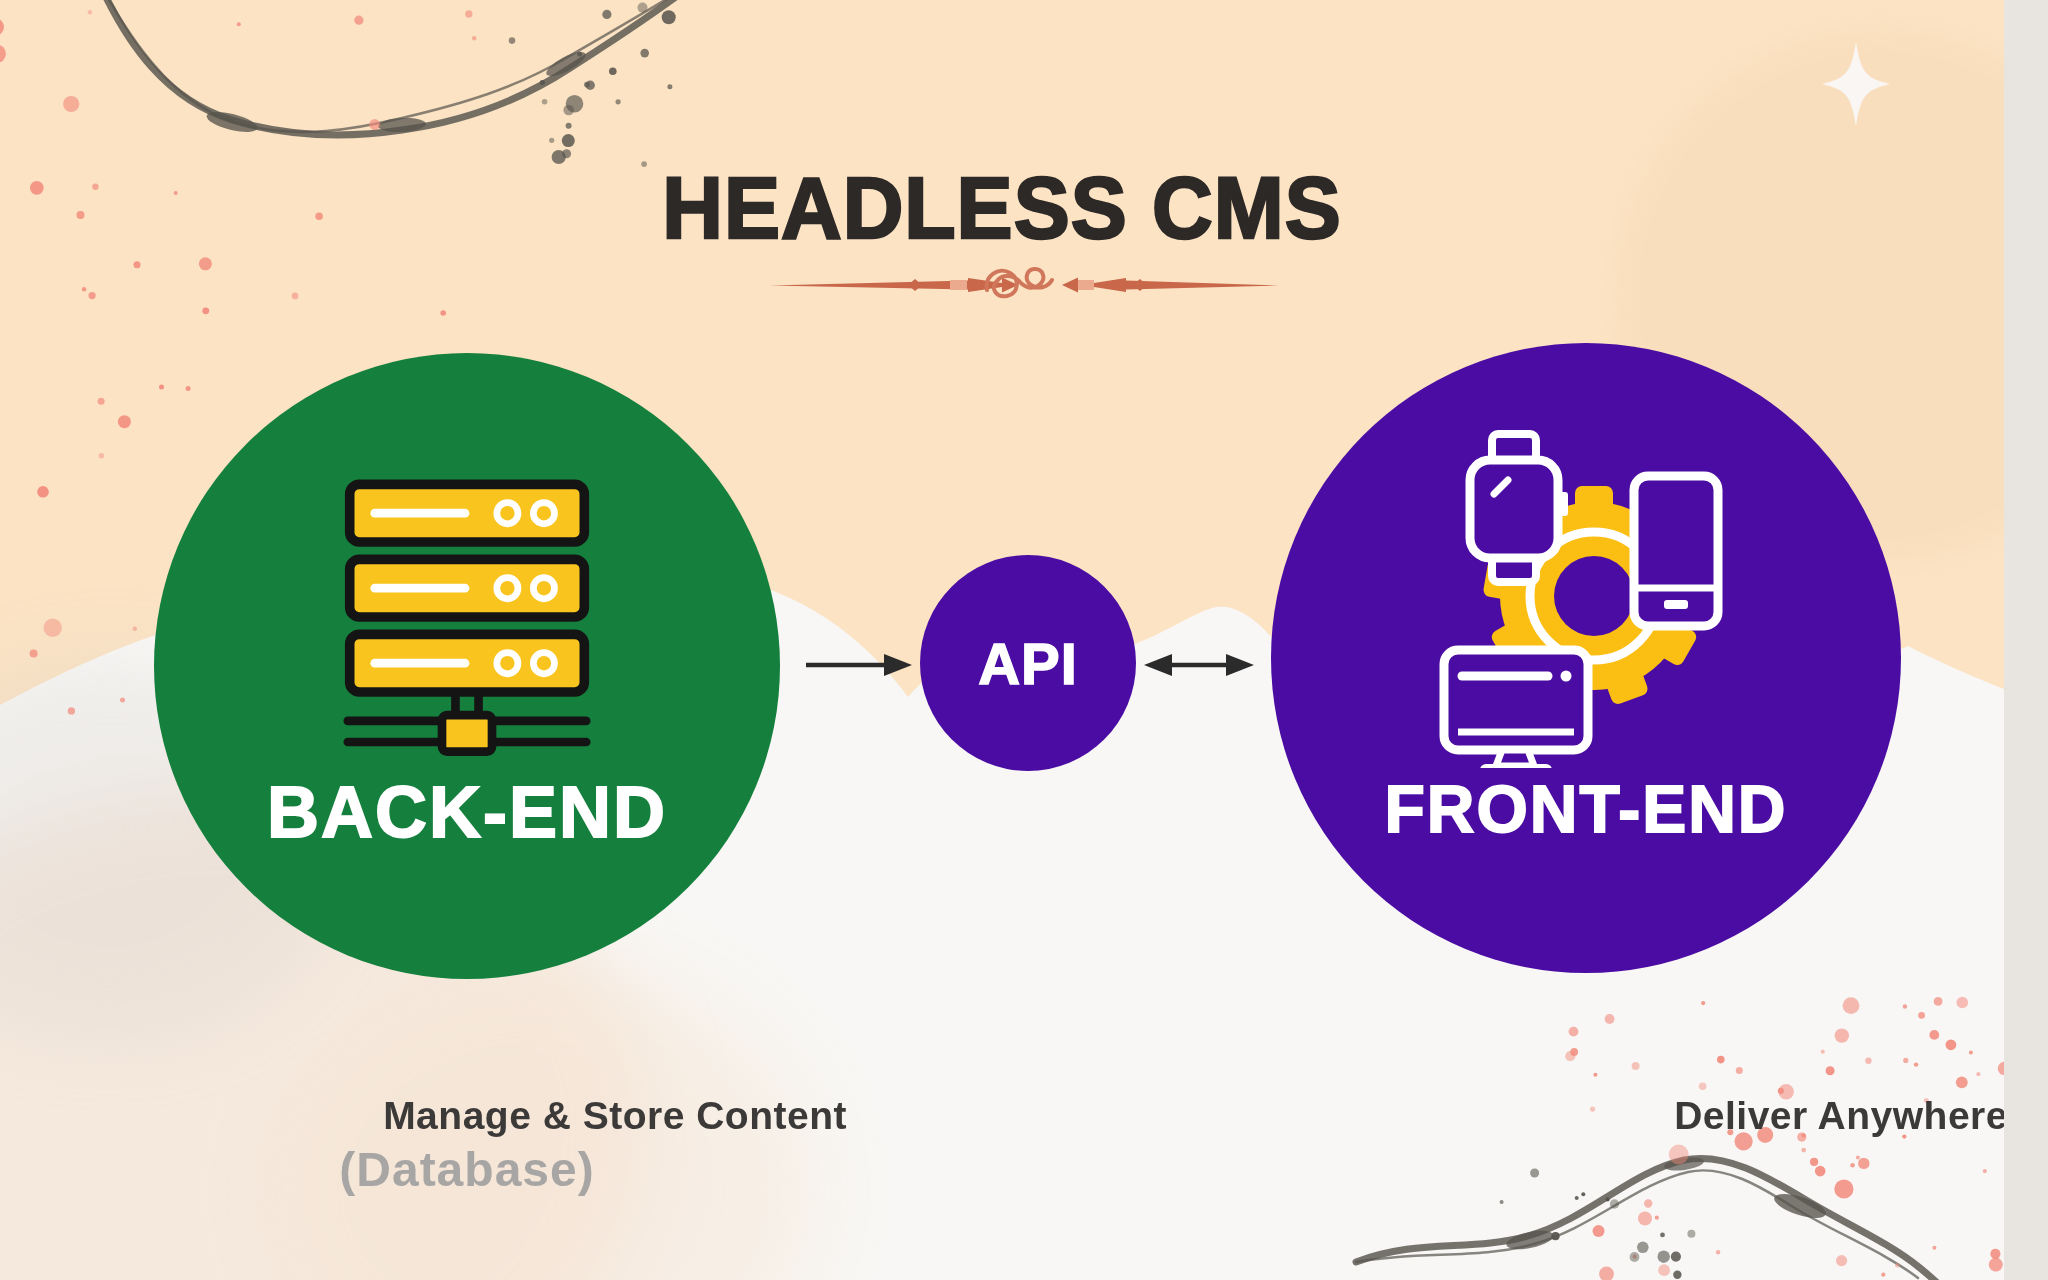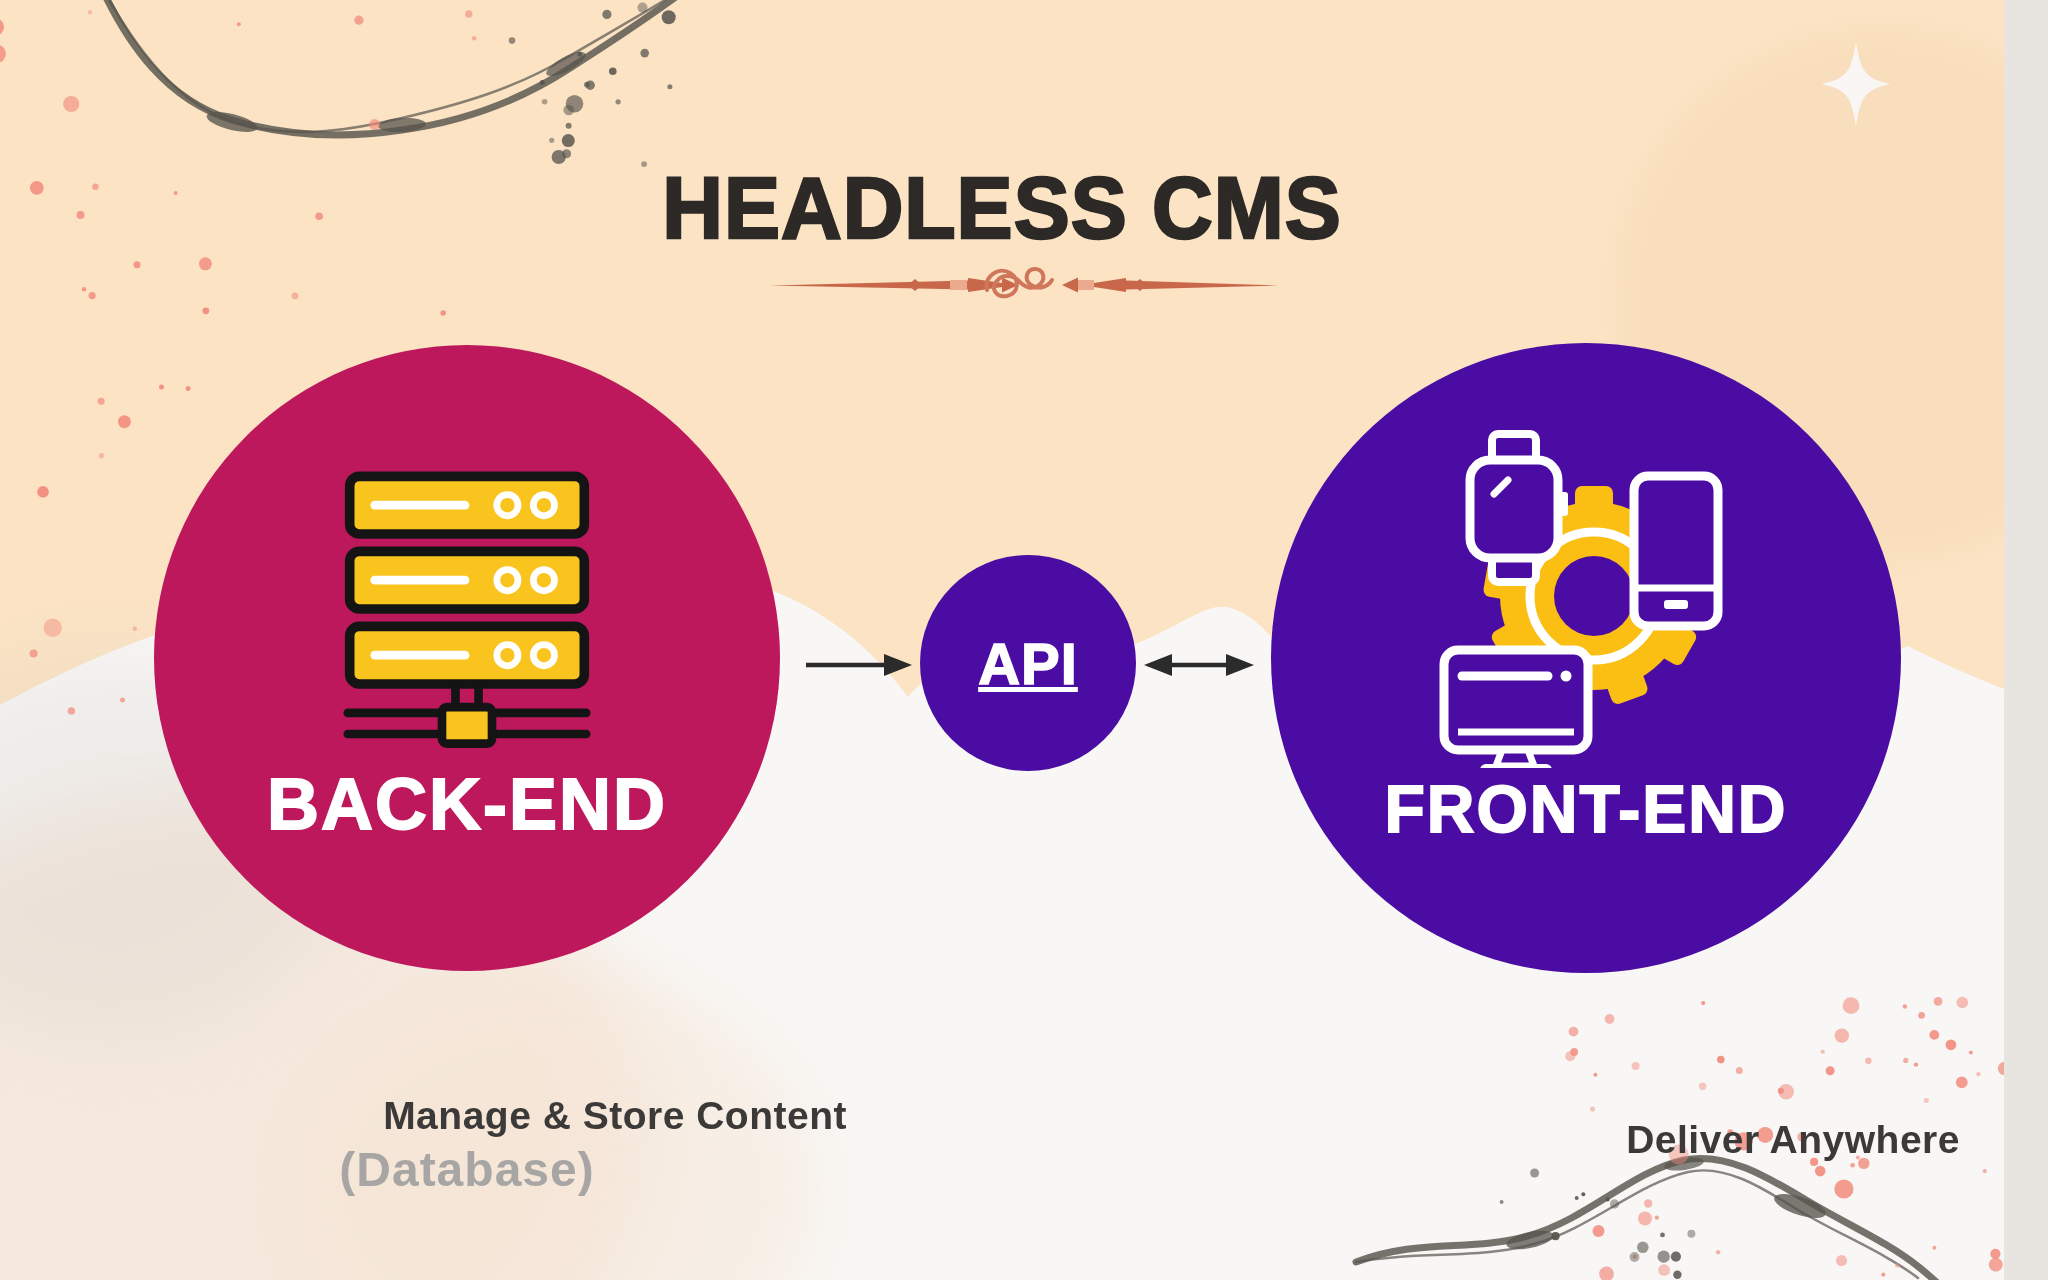--- a/index.html
+++ b/index.html
@@ -9,43 +9,43 @@
     font-family:"Liberation Sans","DejaVu Sans",sans-serif;
   }
   svg.layer{position:absolute;left:0;top:0;width:2048px;height:1280px;}
   .title{
     position:absolute;left:0;right:0;top:160px;text-align:center;
     font-size:84px;font-weight:900;letter-spacing:1px;color:#2D2926;
     -webkit-text-stroke:2.5px #2D2926;
     transform:scaleY(1.03);
   }
   .node-circle{position:absolute;border-radius:50%;}
-  .circle-backend{left:154px;top:345px;width:626px;height:626px;background:#be185d;}
+  .circle-backend{left:154px;top:353px;width:626px;height:626px;background:#15803d;}
   .circle-frontend{left:1271px;top:343px;width:630px;height:630px;background:#4A0CA3;}
   .circle-api{
     left:920px;top:555px;width:216px;height:216px;background:#4A0CA3;
     display:flex;align-items:center;justify-content:center;
   }
   .node-label{
     position:absolute;left:0;right:0;text-align:center;color:#fff;
     font-weight:900;letter-spacing:2px;
     -webkit-text-stroke:1.8px #fff;
   }
   .label-backend{top:418px;font-size:72px;}
   .label-frontend{top:428px;font-size:66px;}
-  .label-api{font-size:58px;color:#fff;font-weight:900;letter-spacing:1px;text-decoration:underline;-webkit-text-stroke:1.5px #fff;}
+  .label-api{font-size:58px;color:#fff;font-weight:900;letter-spacing:1px;-webkit-text-stroke:1.5px #fff;}
   .node-icon{position:absolute;}
   .icon-backend{left:188px;top:120px;}
   .icon-frontend{left:165px;top:85px;}
   .caption{
     position:absolute;width:760px;text-align:right;color:#3C3A39;
     font-size:39px;font-weight:700;letter-spacing:0.5px;
   }
   .caption-backend{left:87px;top:1094px;}
-  .caption-frontend{left:1200px;top:1094px;margin-top:24px;}
+  .caption-frontend{left:1248px;top:1094px;}
   .caption-sub{
     position:absolute;width:760px;text-align:center;color:#A8A6A4;
     font-size:48px;font-weight:700;left:87px;top:1142px;letter-spacing:1px;
   }
 </style>
 </head>
 <body>
 
 <div class="canvas">
 

